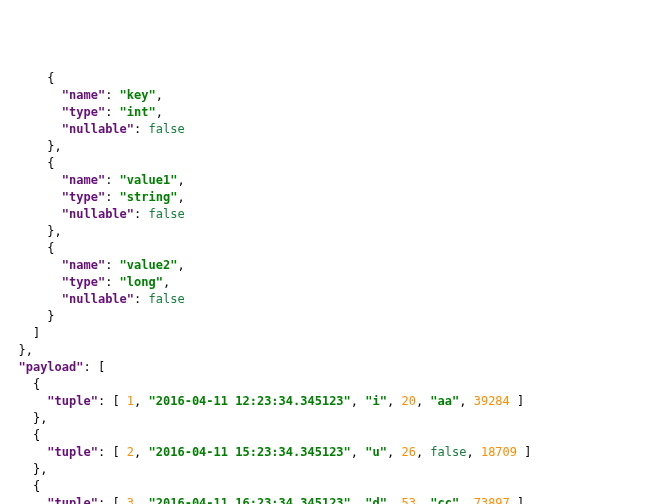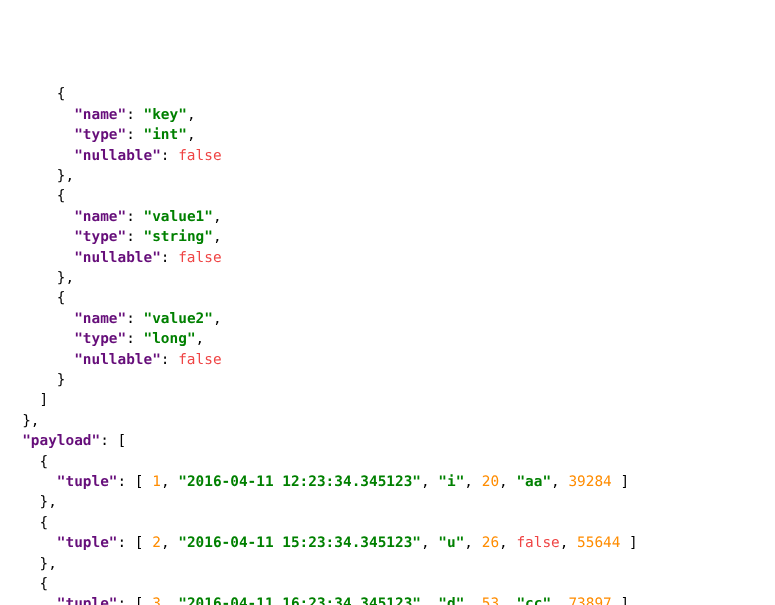--- a/index.html
+++ b/index.html
@@ -8,21 +8,21 @@
     background: #ffffff;
     font-family: Consolas, "Lucida Console", Monaco, monospace;
     font-size: 12px;
     line-height: 17px;
     color: #000000;
     white-space: pre;
   }
   .p { color: #660e7a; font-weight: bold; }   
   .s { color: #008000; font-weight: bold; }   
   .n { color: #ff8c00; }                       
-  .k { color: #ef4444; }                       
+  .k { color: #15803d; }                       
   .b { color: #000000; }
 </style>
 </head>
 <body>
 
 
 
 <div id="code">      <span class="b">{</span>
         <span class="p">"name"</span><span class="b">: </span><span class="s">"key"</span><span class="b">,</span>
         <span class="p">"type"</span><span class="b">: </span><span class="s">"int"</span><span class="b">,</span>
@@ -38,21 +38,21 @@
         <span class="p">"type"</span><span class="b">: </span><span class="s">"long"</span><span class="b">,</span>
         <span class="p">"nullable"</span><span class="b">: </span><span class="k">false</span>
       <span class="b">}</span>
     <span class="b">]</span>
   <span class="b">},</span>
   <span class="p">"payload"</span><span class="b">: [</span>
     <span class="b">{</span>
       <span class="p">"tuple"</span><span class="b">: [ </span><span class="n">1</span><span class="b">, </span><span class="s">"2016-04-11 12:23:34.345123"</span><span class="b">, </span><span class="s">"i"</span><span class="b">, </span><span class="n">20</span><span class="b">, </span><span class="s">"aa"</span><span class="b">, </span><span class="n">39284</span><span class="b"> ]</span>
     <span class="b">}</span><span class="b">,</span>
     <span class="b">{</span>
-      <span class="p">"tuple"</span><span class="b">: [ </span><span class="n">2</span><span class="b">, </span><span class="s">"2016-04-11 15:23:34.345123"</span><span class="b">, </span><span class="s">"u"</span><span class="b">, </span><span class="n">26</span><span class="b">, </span><span class="k">false</span><span class="b">, </span><span class="n">55644</span><span class="b"> ]</span>
+      <span class="p">"tuple"</span><span class="b">: [ </span><span class="n">2</span><span class="b">, </span><span class="s">"2016-04-11 15:23:34.345123"</span><span class="b">, </span><span class="s">"u"</span><span class="b">, </span><span class="n">26</span><span class="b">, </span><span class="k">false</span><span class="b">, </span><span class="n">18709</span><span class="b"> ]</span>
     <span class="b">}</span><span class="b">,</span>
     <span class="b">{</span>
       <span class="p">"tuple"</span><span class="b">: [ </span><span class="n">3</span><span class="b">, </span><span class="s">"2016-04-11 16:23:34.345123"</span><span class="b">, </span><span class="s">"d"</span><span class="b">, </span><span class="n">53</span><span class="b">, </span><span class="s">"cc"</span><span class="b">, </span><span class="n">73897</span><span class="b"> ]</span>
     
   
 </div>
 
 
 
 

